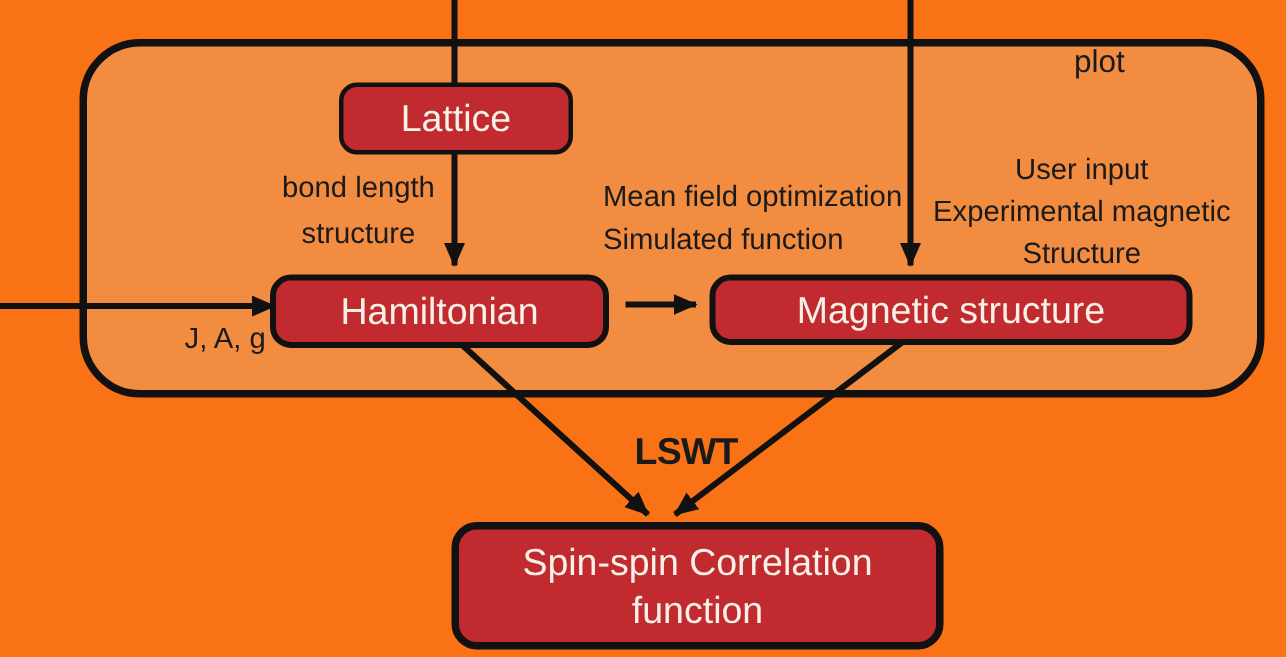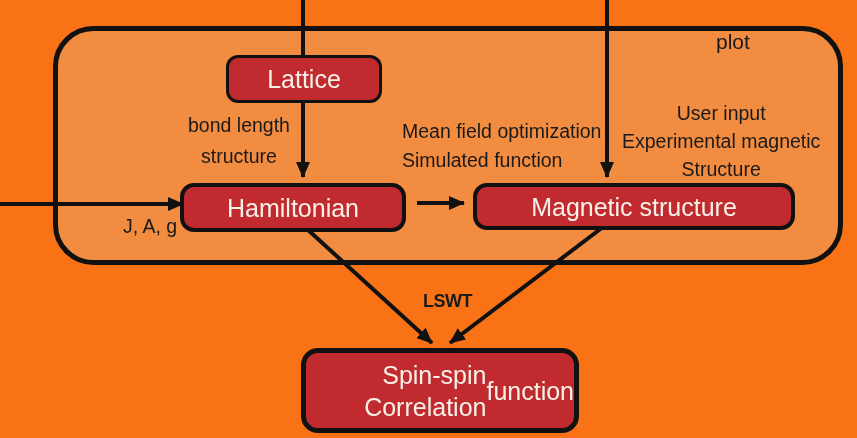--- a/index.html
+++ b/index.html
@@ -38,41 +38,41 @@
     left: 226px; top: 55px; width: 156px; height: 48px;
     border-width: 3px; border-radius: 12px;
   }
   #node-hamiltonian {
     left: 180px; top: 183px; width: 226px; height: 49px;
   }
   #node-magnetic {
     left: 473px; top: 183px; width: 322px; height: 47px;
   }
   #node-spinspin {
-    left: 301px; top: 348px; width: 278px; height: 85px;
+    left: 301px; top: 348px; width: 328px; height: 85px;
     border-width: 5px; border-radius: 17px;
-    flex-direction: row;
+    flex-direction: column;
     line-height: 1.28;
   }
   .edge-label {
     position: absolute;
     color: var(--label-text, #1A1A1A);
     font-size: 19.5px;
     line-height: 29px;
     white-space: nowrap;
   }
   #label-plot {
     left: 716px; top: 30px;
     font-size: 21px; line-height: 24px;
   }
   #label-bond   { left: 188px; top: 110px; line-height: 31px; text-align: center; }
   #label-mean   { left: 372px; top: 117px; line-height: 29px; margin-left: 30px; }
   #label-user   { left: 622px; top: 99px;  line-height: 28px; text-align: center; }
   #label-jag    { left: 109px; top: 212px; margin-left: 14px; }
-  #label-lswt   { left: 423px; top: 287px; font-size: 18px; font-weight: bold; letter-spacing: -0.5px; }
+  #label-lswt   { left: 423px; top: 287px; font-size: 25px; font-weight: bold; letter-spacing: -0.5px; }
 </style>
 </head>
 <body>
 
 <div id="canvas">
 
   <svg id="arrow-layer" viewBox="0 0 857 438" xmlns="http://www.w3.org/2000/svg">
     <defs>
       <marker id="ah" markerUnits="userSpaceOnUse" markerWidth="18" markerHeight="16" refX="15" refY="7" orient="auto">
         <path d="M0,0 L16,7 L0,14 Z" fill="#111111"></path>

